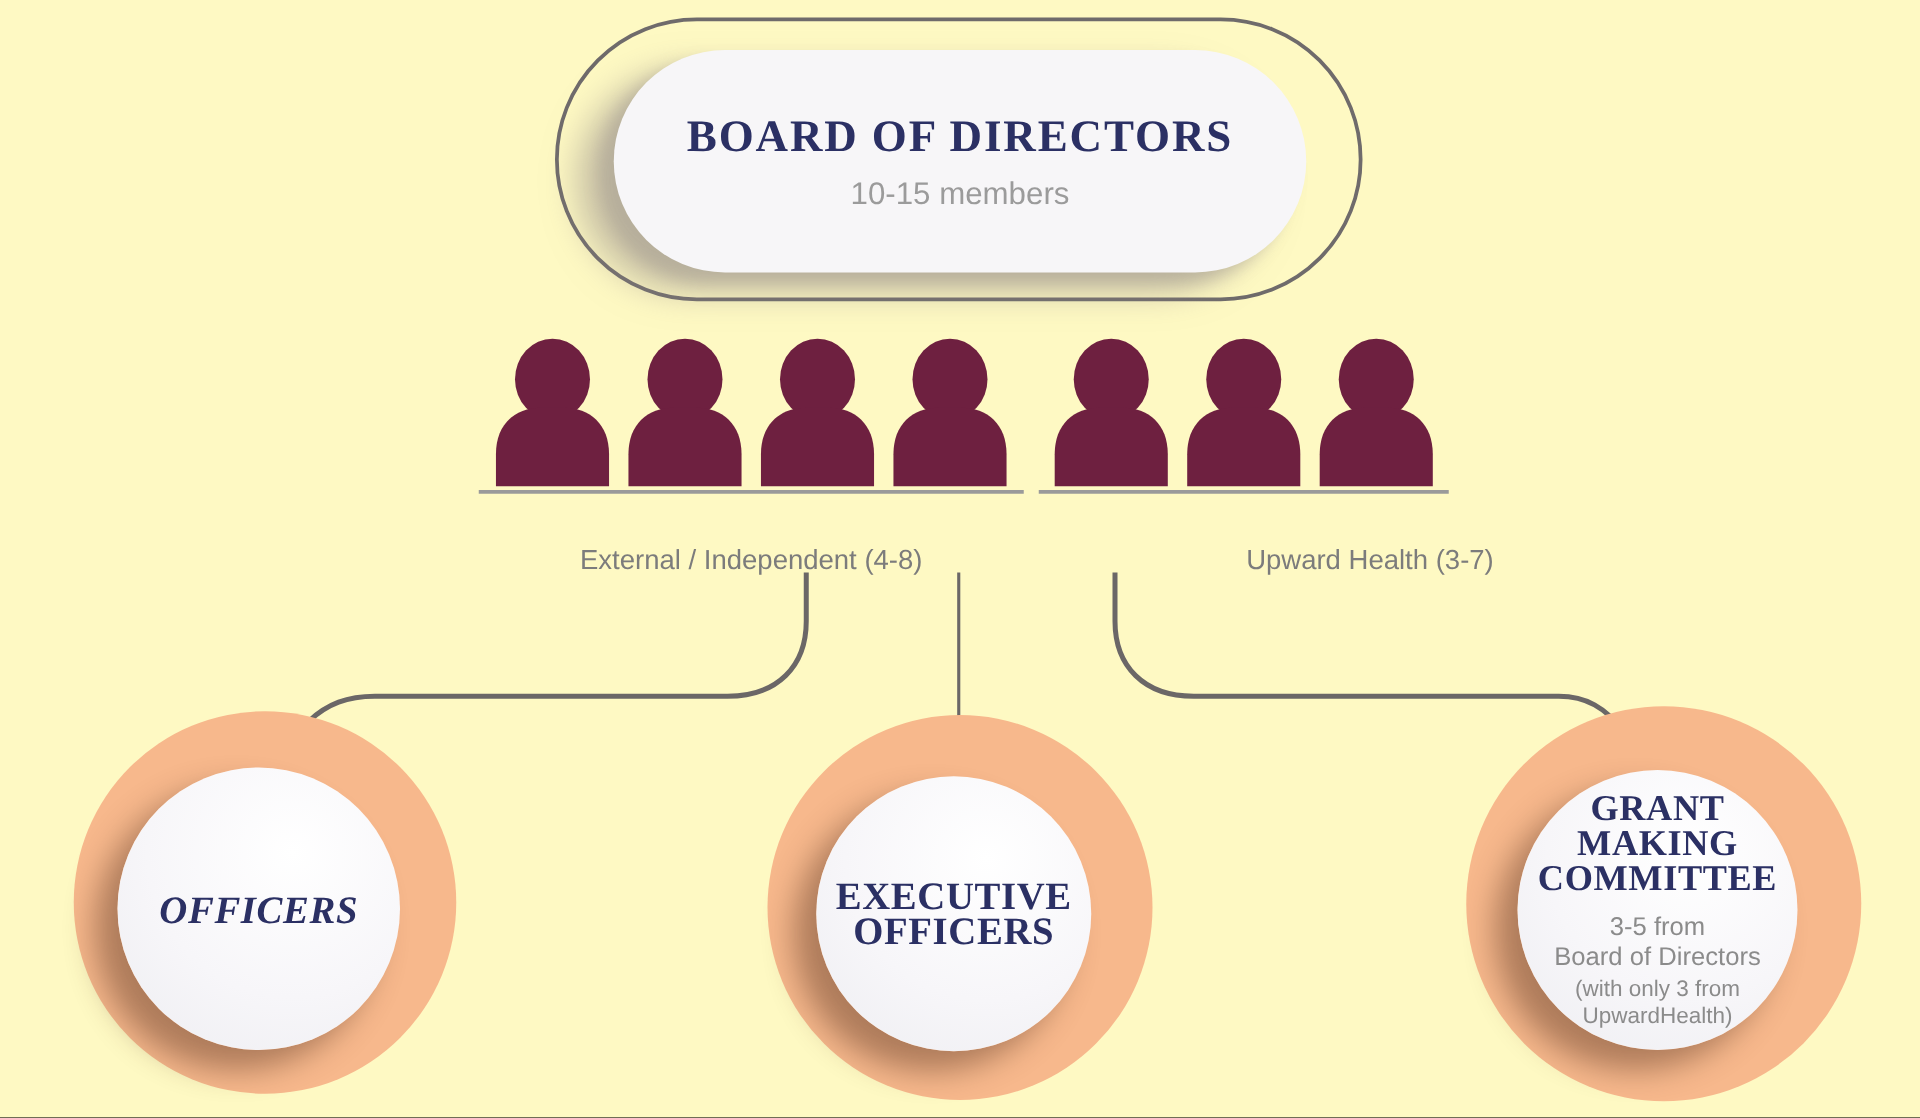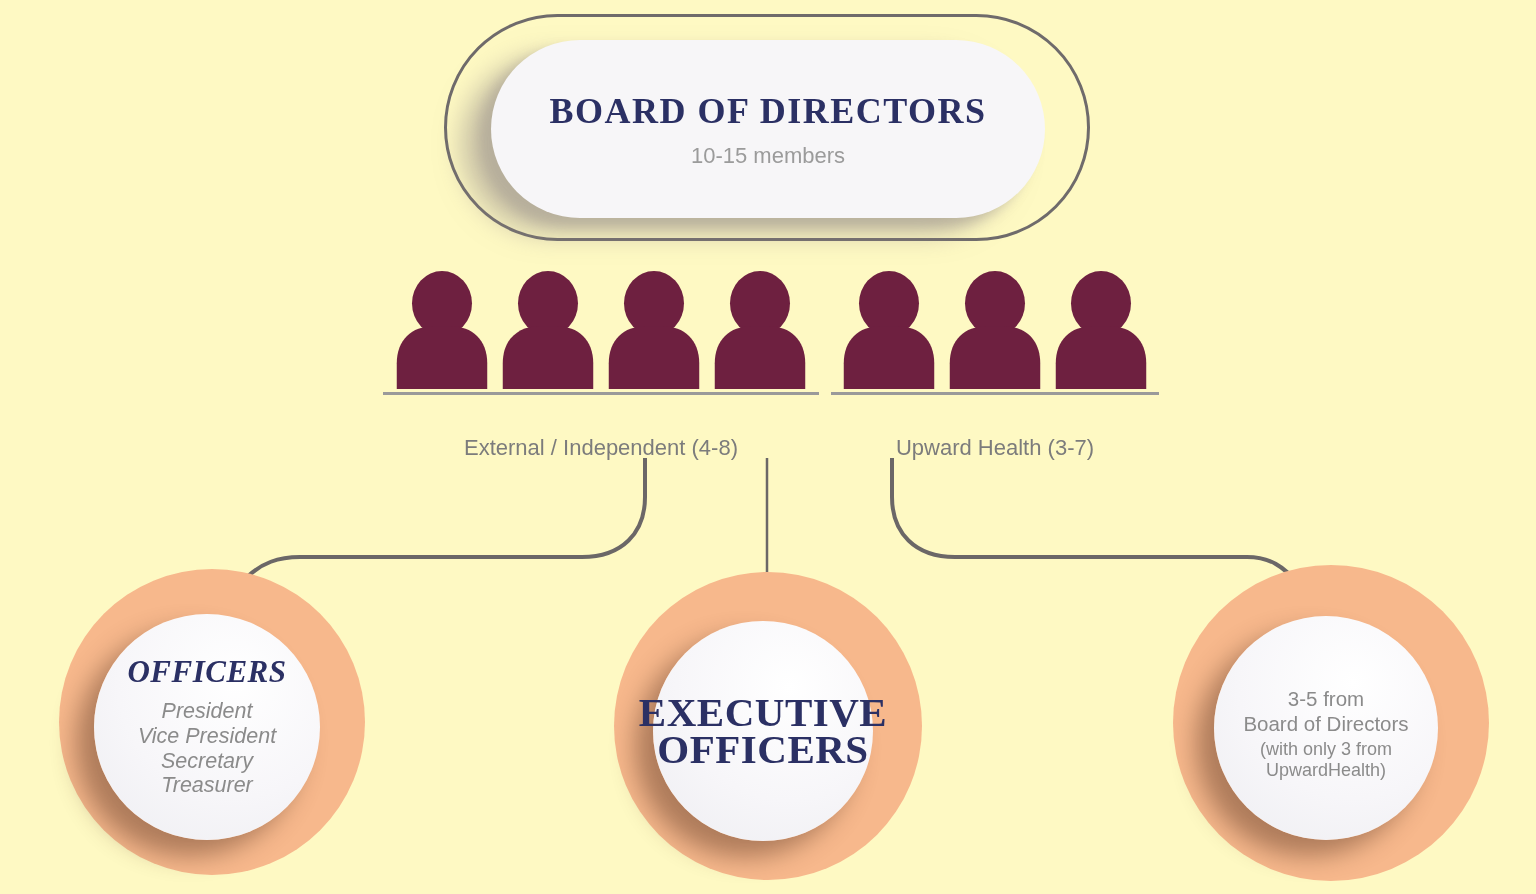--- a/index.html
+++ b/index.html
@@ -47,21 +47,21 @@
     z-index: 3;
   }
   .board-title {
     font-family: "Liberation Serif", serif;
     font-weight: 700;
     font-size: 36px;
     letter-spacing: 1.5px;
     color: var(--navy);
   }
   .board-subtitle {
-    font-size: 22px;
+    font-size: 25px;
     color: var(--subtitle-gray);
   }
 
   
   .people-group {
     position: absolute;
     top: 268px;
     height: 127px;
     display: flex;
     align-items: flex-end;
@@ -78,21 +78,21 @@
     position: absolute;
     top: 411px;
     width: 400px;
     text-align: center;
     font-size: 22px;
     color: var(--label-gray);
     z-index: 2;
     margin-top: 24px;
   }
   #label-left  { left: 401px; }
-  #label-right { left: 795px; }
+  #label-right { left: 795px; text-align: right; }
 
   
   .connectors {
     position: absolute;
     left: 0; top: 0;
     width: 1536px; height: 894px;
     z-index: 1;
   }
   .connectors path { fill: none; stroke: var(--connector); }
 
@@ -122,21 +122,21 @@
   #circle-director .circle-inner { width: 220px; height: 220px; }
   #circle-grant    .circle-inner { width: 224px; height: 224px; }
 
   .circle-title {
     font-family: "Liberation Serif", serif;
     font-weight: 700;
     color: var(--navy);
     letter-spacing: 0.5px;
   }
   #circle-officers .circle-title { font-size: 31px; line-height: 1; }
-  #circle-director .circle-title { font-size: 41px; line-height: 0.9; }
+  #circle-director .circle-title { font-size: 31px; line-height: 0.9; }
   #circle-grant    .circle-title { font-size: 29px; line-height: 0.97; }
 
   .circle-body {
     margin-top: 12px;
     color: var(--gray-text);
   }
   #circle-officers .circle-body { font-size: 21.5px; line-height: 1.15; }
   #circle-director .circle-body { font-size: 22px;   line-height: 1.2;  }
   #circle-grant    .circle-body { font-size: 20.5px; line-height: 1.2;  }
 
@@ -203,40 +203,39 @@
 </div>
 
   <div class="group-label" id="label-left">External / Independent (4-8)</div>
   <div class="group-label" id="label-right">Upward Health (3-7)</div>
 
   <div class="circle-outer" id="circle-officers">
     <div class="circle-inner">
       <div class="circle-title">
           <div>OFFICERS</div>
         </div>
-      <div class="circle-body">
-          <div>President</div>
-          <div>Vice President</div>
-          <div>Secretary</div>
-          <div>Treasurer</div>
-        </div>
     </div>
   </div>
 
   <div class="circle-outer" id="circle-director">
     <div class="circle-inner">
       <div class="circle-title">
           <div>EXECUTIVE</div>
           <div>OFFICERS</div>
         </div>
     </div>
   </div>
 
   <div class="circle-outer" id="circle-grant">
     <div class="circle-inner">
+      <div class="circle-title">
+          <div>GRANT</div>
+          <div>MAKING</div>
+          <div>COMMITTEE</div>
+        </div>
       <div class="circle-body">
           <div>3-5 from</div>
           <div>Board of Directors</div>
         </div>
       <div class="circle-small">
           <div>(with only 3 from</div>
           <div>UpwardHealth)</div>
         </div>
     </div>
   </div>

